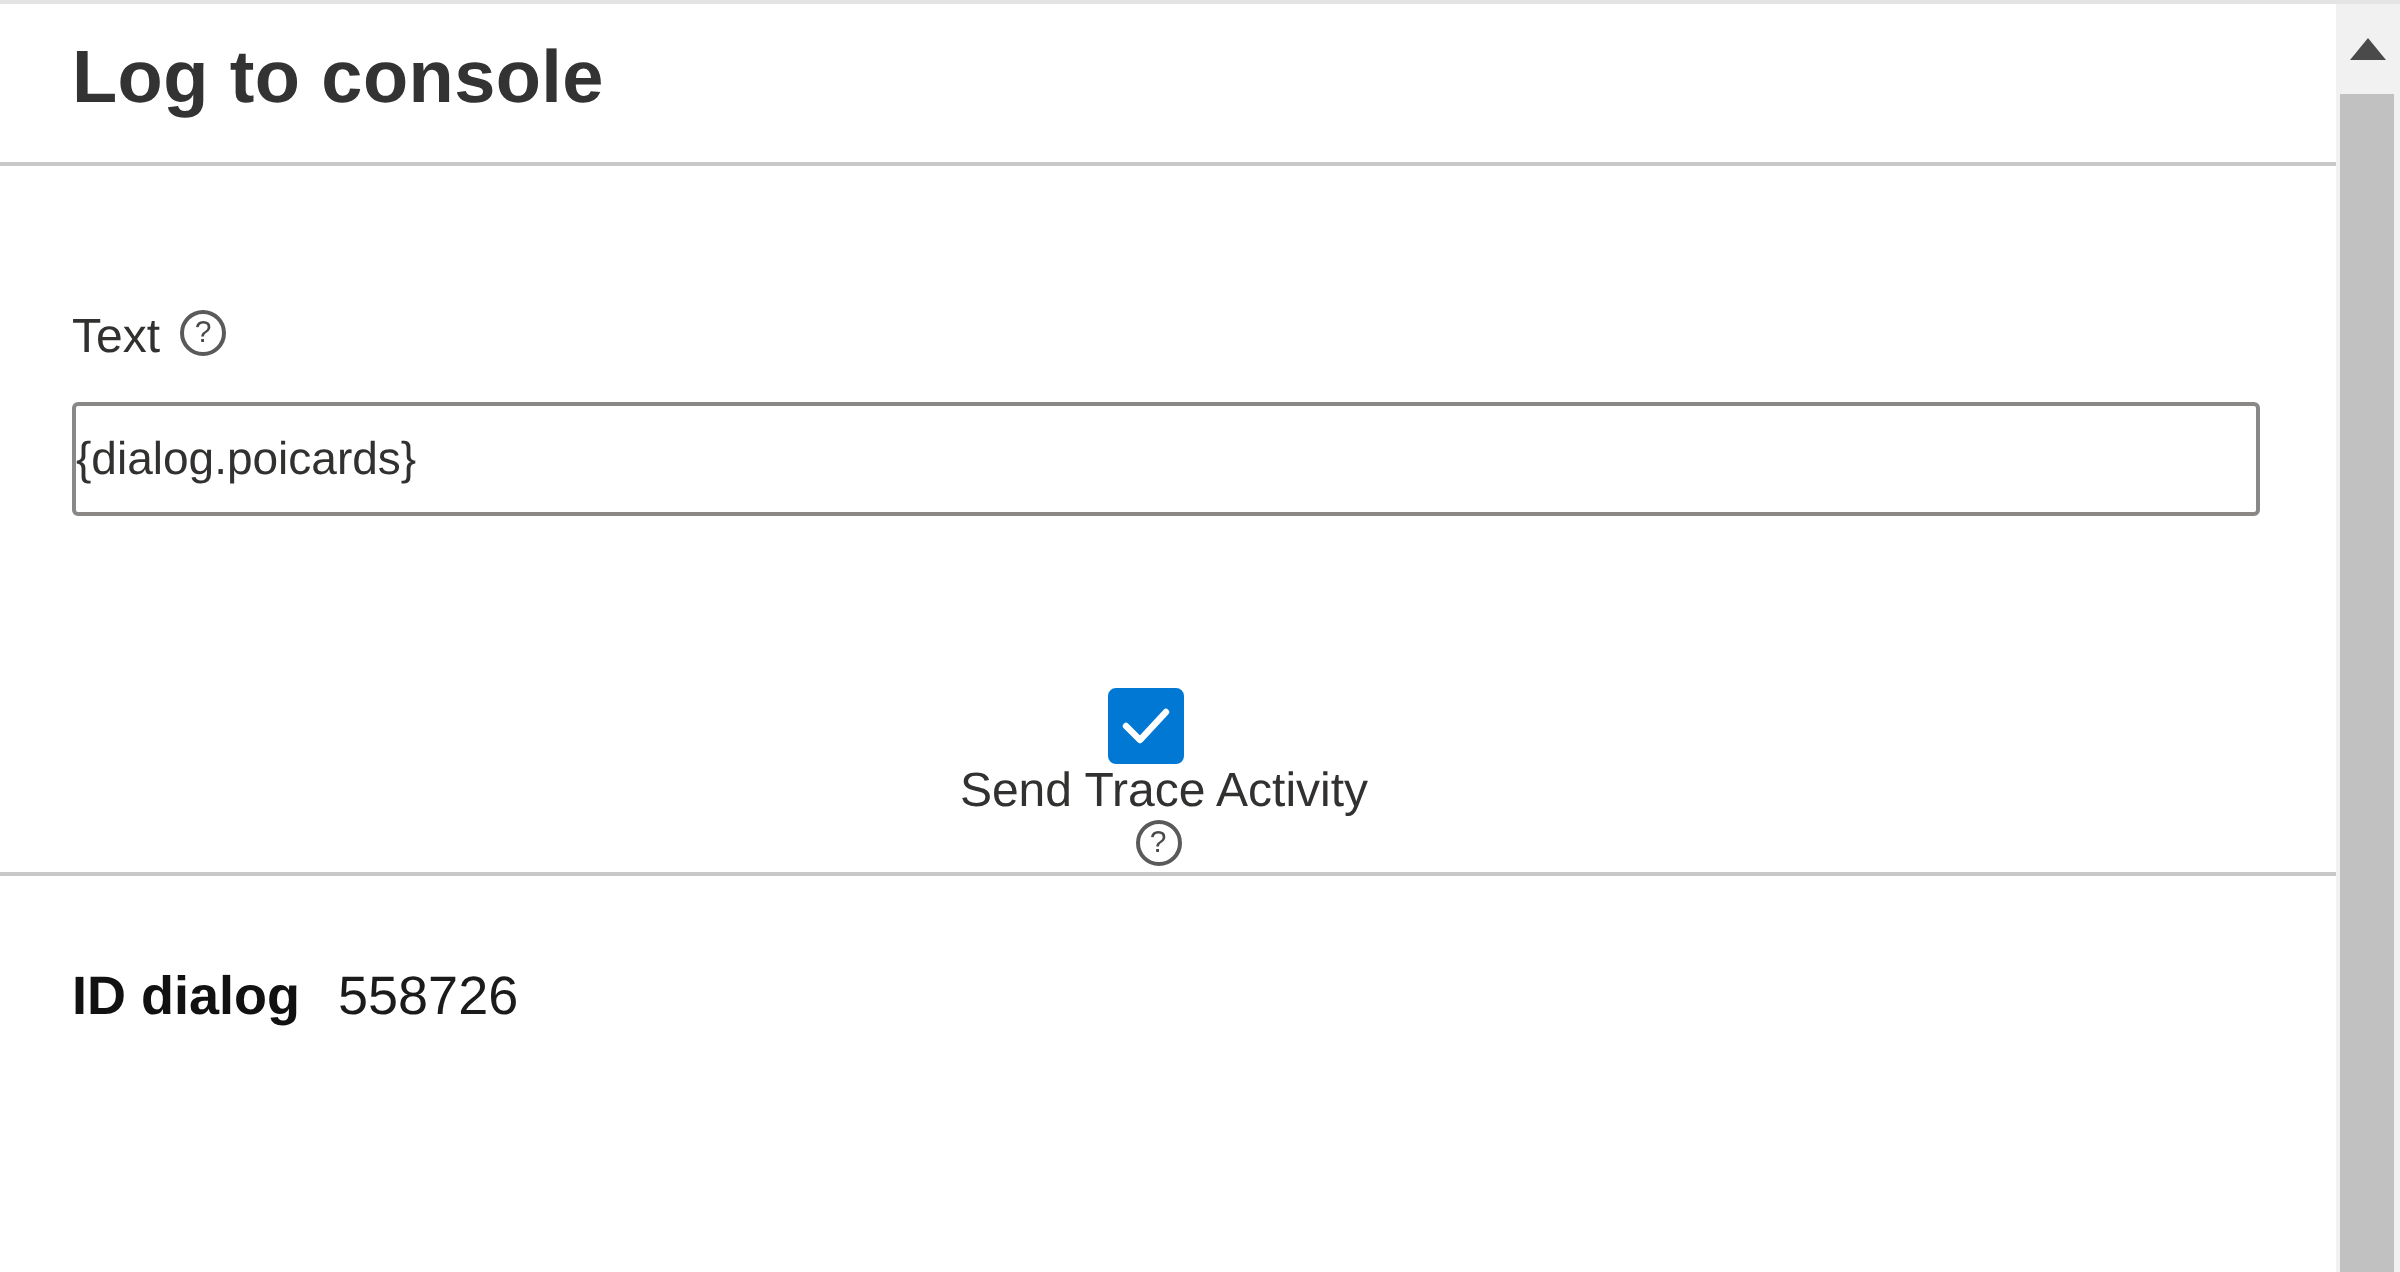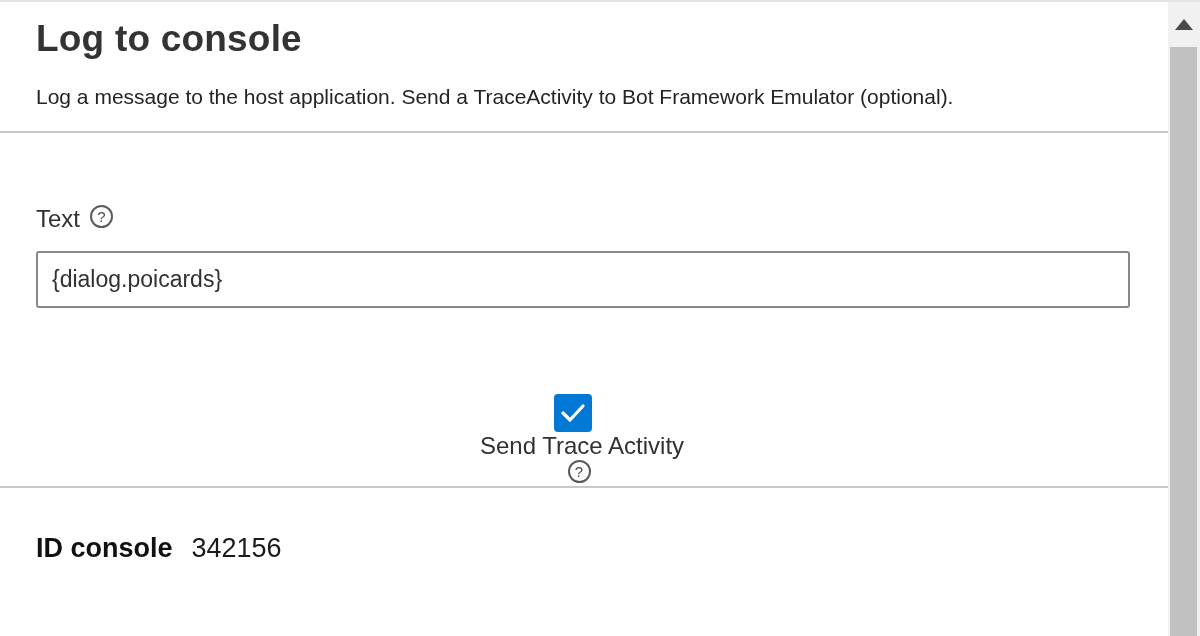--- a/index.html
+++ b/index.html
@@ -58,21 +58,21 @@
     line-height: 1;
     cursor: default;
     background: #fff;
   }
   .text-input {
     display: block;
     margin-top: 18px;
     width: 1094px; height: 57px;
     border: 2px solid #8a8886;
     border-radius: 3px;
-    padding: 0 14px;
+    padding: 0 0;
     font-family: "Liberation Sans", "DejaVu Sans", sans-serif;
     font-size: 23px; color: #323130;
     background: #ffffff;
     outline: none;
   }
 
   
   .checkbox-row {
     margin-top: 86px;
     display: flex; align-items: center;
@@ -129,21 +129,20 @@
     background: #c1c1c1;
   }
 </style>
 </head>
 <body>
 
 <div class="panel">
 
   <header class="pad">
     <h1 class="title">Log to console</h1>
-    <div class="description">Log a message to the host application. Send a TraceActivity to Bot Framework Emulator (optional).</div>
   </header>
 
   <div class="divider divider-1"></div>
 
   <section class="pad">
 
     <div class="field-label-row">
       <span class="field-label">Text</span>
       <span class="help-icon">
           <span>?</span>
@@ -165,22 +164,22 @@
           <span>?</span>
         </span>
     </div>
 
   </section>
 
   <div class="divider divider-2"></div>
 
   <footer class="pad">
     <div class="id-row">
-      <span class="id-label">ID console</span>
-      <span class="id-value">342156</span>
+      <span class="id-label">ID dialog</span>
+      <span class="id-value">558726</span>
     </div>
   </footer>
 
   <div class="scrollbar">
     <div class="scroll-up-btn">
       <div class="scroll-up-arrow"></div>
     </div>
     <div class="scroll-thumb"></div>
   </div>
 

